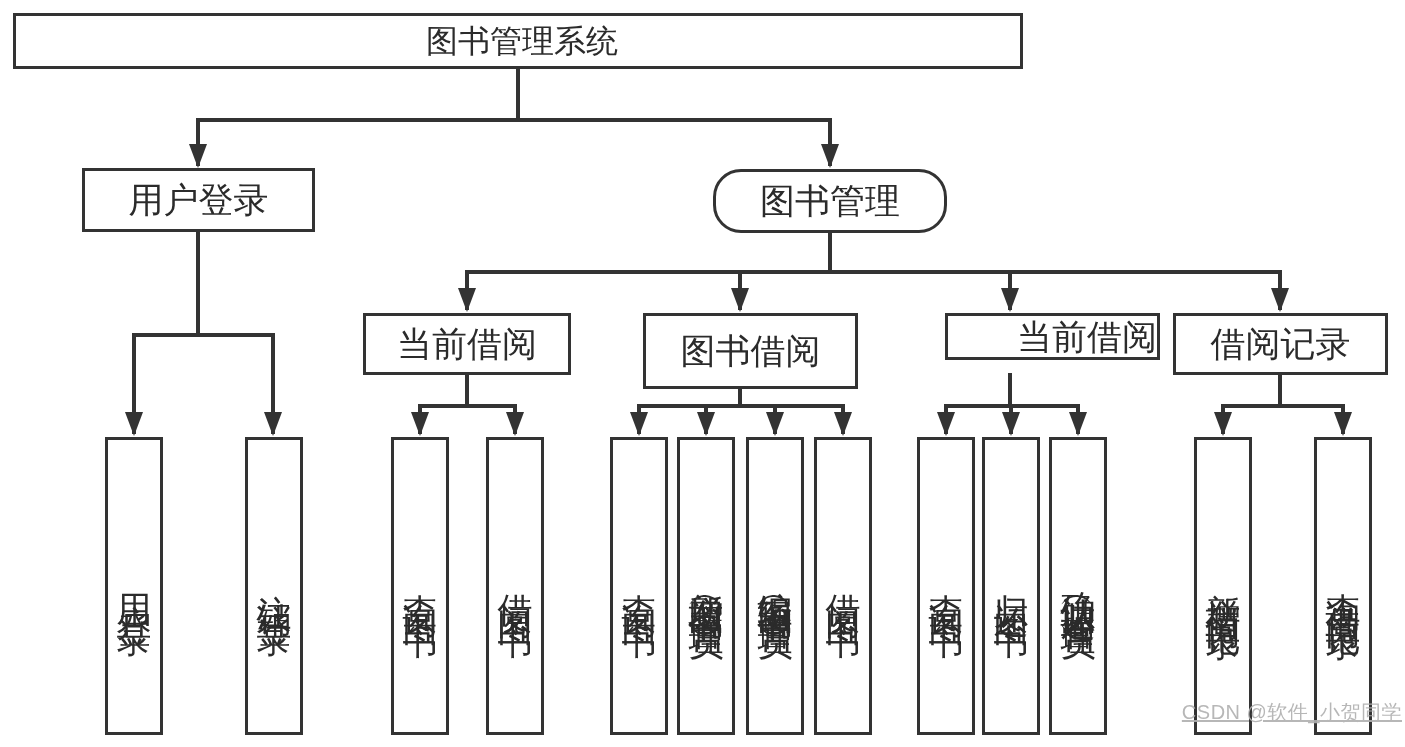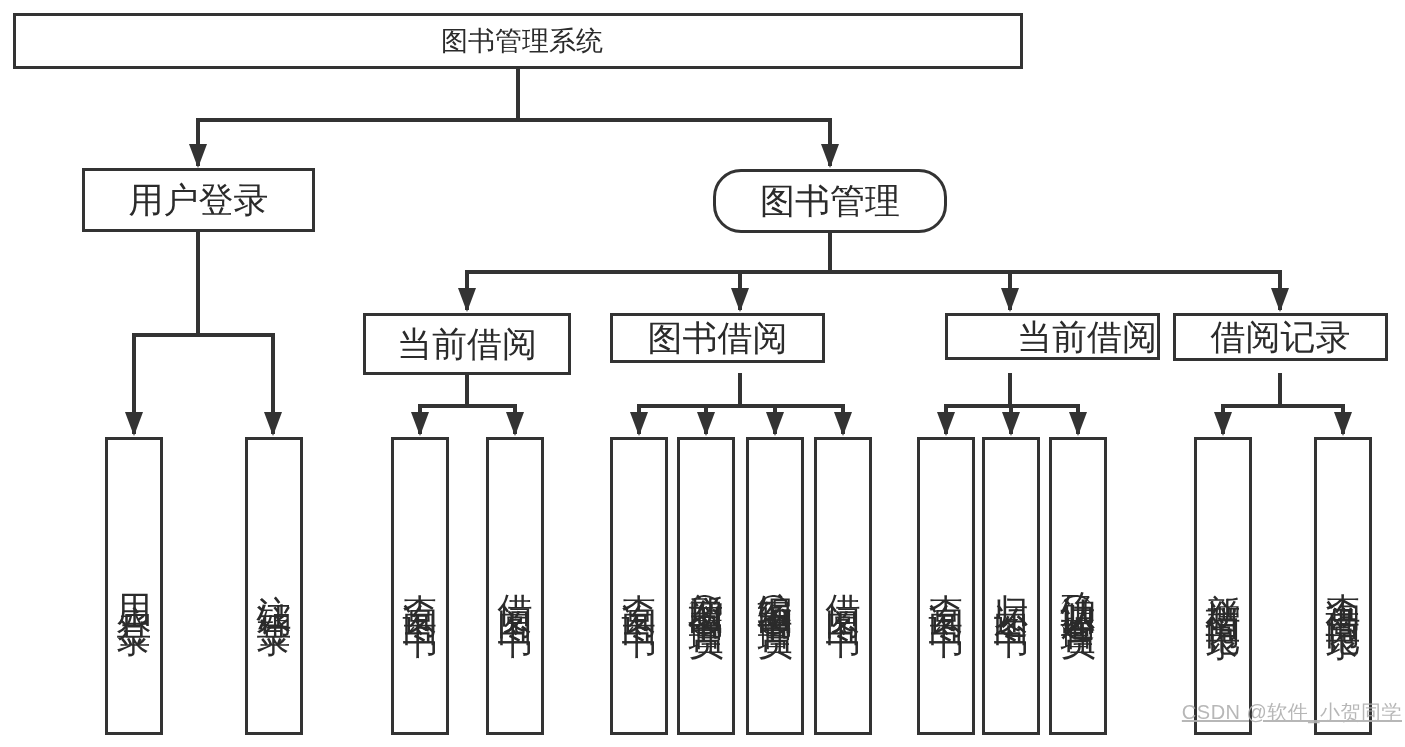--- a/index.html
+++ b/index.html
@@ -12,21 +12,21 @@
   .connectors{position:absolute;left:0;top:0;width:1405px;height:747px;}
   .connectors line{stroke:var(--line);stroke-width:4;}
   .connectors .bar{stroke-width:4;}
   .arrowhead{fill:var(--line);}
   .box{
     position:absolute;box-sizing:border-box;
     background:var(--box-fill);border:3px solid var(--box-border);
     display:flex;align-items:center;justify-content:center;
     color:var(--text);font-size:35px;line-height:1.2;white-space:nowrap;
   }
-  .box.title{font-size:27px;padding-left:8px;}
+  .box.title{font-size:32px;padding-left:8px;}
   .vlabel{display:block;writing-mode:vertical-rl;text-orientation:mixed;}
   .ls4{letter-spacing:10px;}
   .ls6{letter-spacing:7px;}
   .ls9{letter-spacing:5px;}
   .watermark{
     position:absolute;top:699px;right:3px;
     color:var(--watermark);font-size:20px;letter-spacing:0.5px;
     opacity:0.9;z-index:5;white-space:nowrap;text-decoration:underline;
   }
 </style>
@@ -90,27 +90,27 @@
   <div class="box" style="left:82px;top:168px;width:233px;height:64px;">
     <span>用户登录</span>
   </div>
   <div class="box" style="left:713px;top:169px;width:234px;height:64px;border-radius:28px;">
     <span>图书管理</span>
   </div>
 
   <div class="box" style="left:363px;top:313px;width:208px;height:62px;">
     <span>当前借阅</span>
   </div>
-  <div class="box" style="left:610px;top:313px;width:215px;height:50px;">
+  <div class="box" style="left:643px;top:313px;width:215px;height:76px;">
     <span>图书借阅</span>
   </div>
   <div class="box" style="left:945px;top:313px;width:215px;height:47px;justify-content:flex-end;">
     <span>当前借阅</span>
   </div>
-  <div class="box" style="left:1173px;top:313px;width:215px;height:48px;">
+  <div class="box" style="left:1173px;top:313px;width:215px;height:62px;">
     <span>借阅记录</span>
   </div>
 
   <div class="box" style="left:105px;top:437px;width:58px;height:298px;">
     <span class="vlabel ls4">用户登录</span>
   </div>
   <div class="box" style="left:245px;top:437px;width:58px;height:298px;">
     <span class="vlabel ls4">注销登录</span>
   </div>
 

